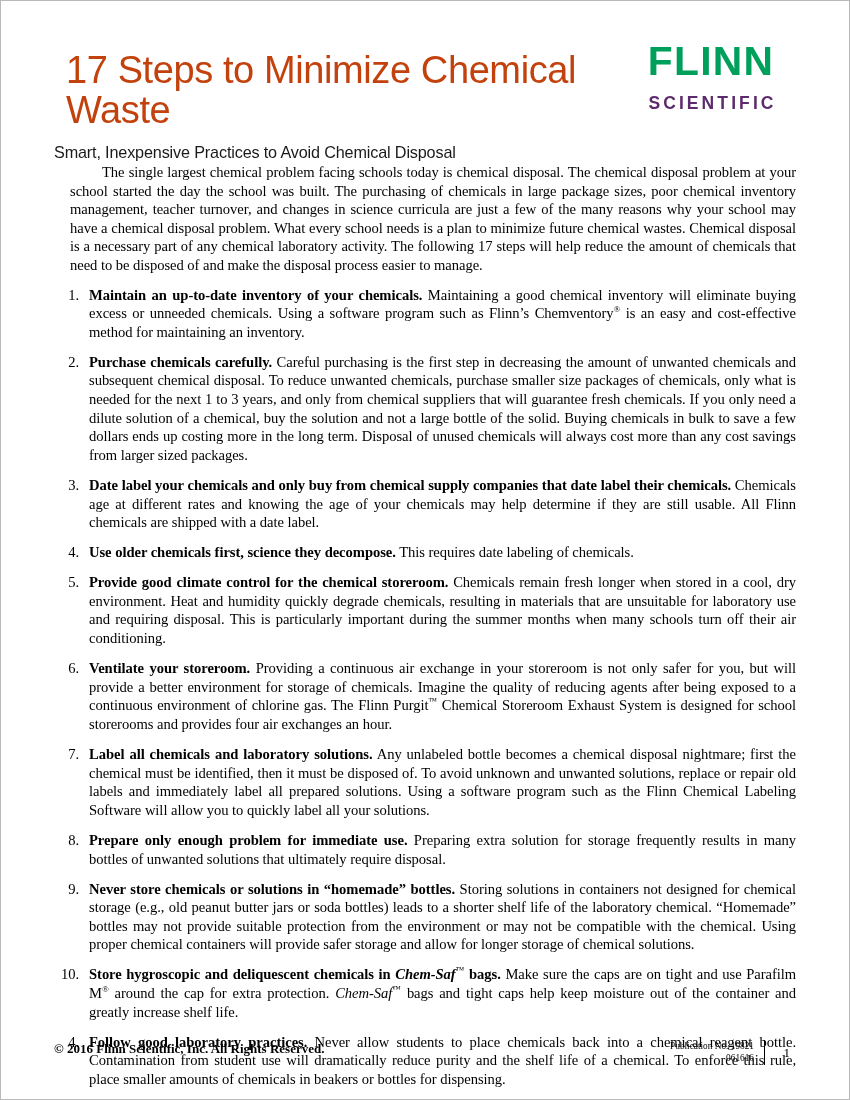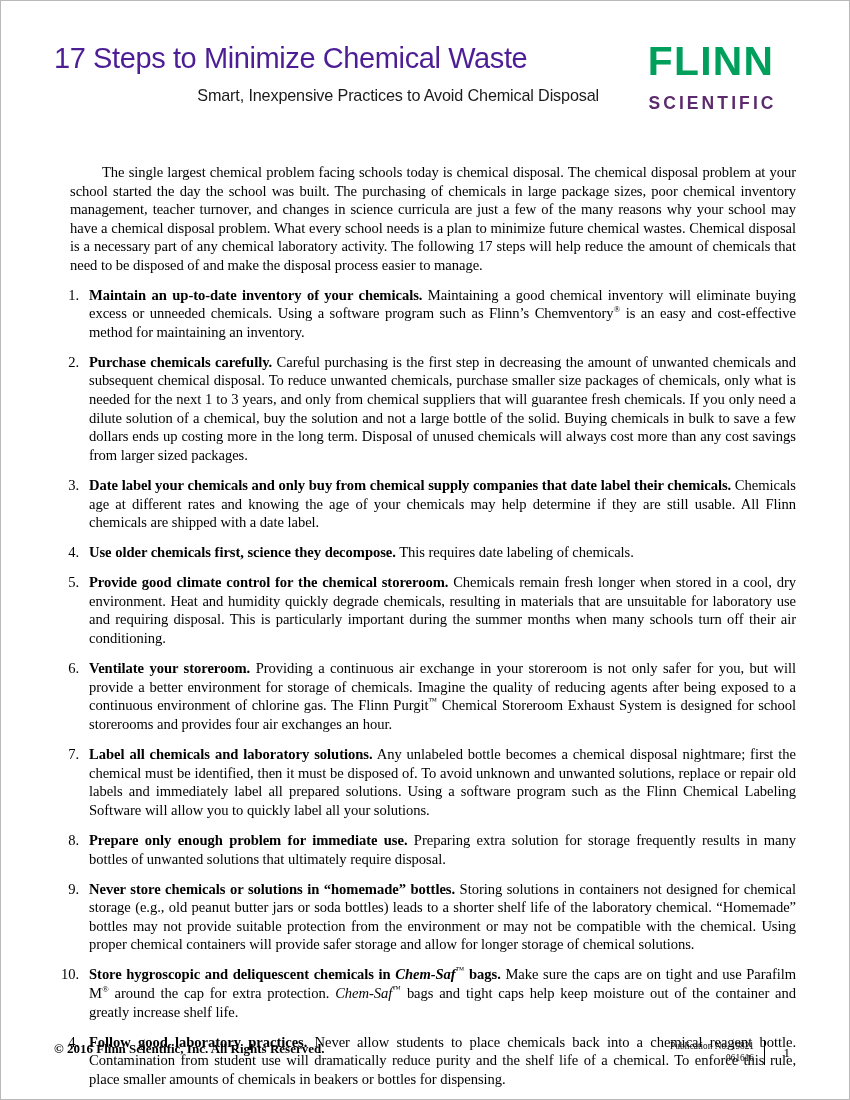--- a/index.html
+++ b/index.html
@@ -35,37 +35,36 @@
     height: 110px;
   }
   .title-block {
     position: absolute;
     left: 0;
     top: 0;
     width: 545px;
   }
   .doc-title {
     font-family: "Liberation Sans", "DejaVu Sans", sans-serif;
-    font-size: 29px;
+    font-size: 38px;
     line-height: 40px;
     font-weight: 400;
     letter-spacing: -0.4px;
-    color: #4c1d95;
-    margin: 0;
+    color: #c2410c;
+    margin: 12px;
     padding: 0;
   }
   .doc-subtitle {
     font-family: "Liberation Sans", "DejaVu Sans", sans-serif;
     font-size: 16.2px;
     line-height: 20px;
     font-weight: 400;
     letter-spacing: -0.15px;
     color: #1a1a1a;
     margin: 7px 0 0 0;
-    text-align: right;
   }
 
   
   .logo {
     position: absolute;
     right: 0;
     top: 3px;
     width: 170px;
     height: 118px;
   }

